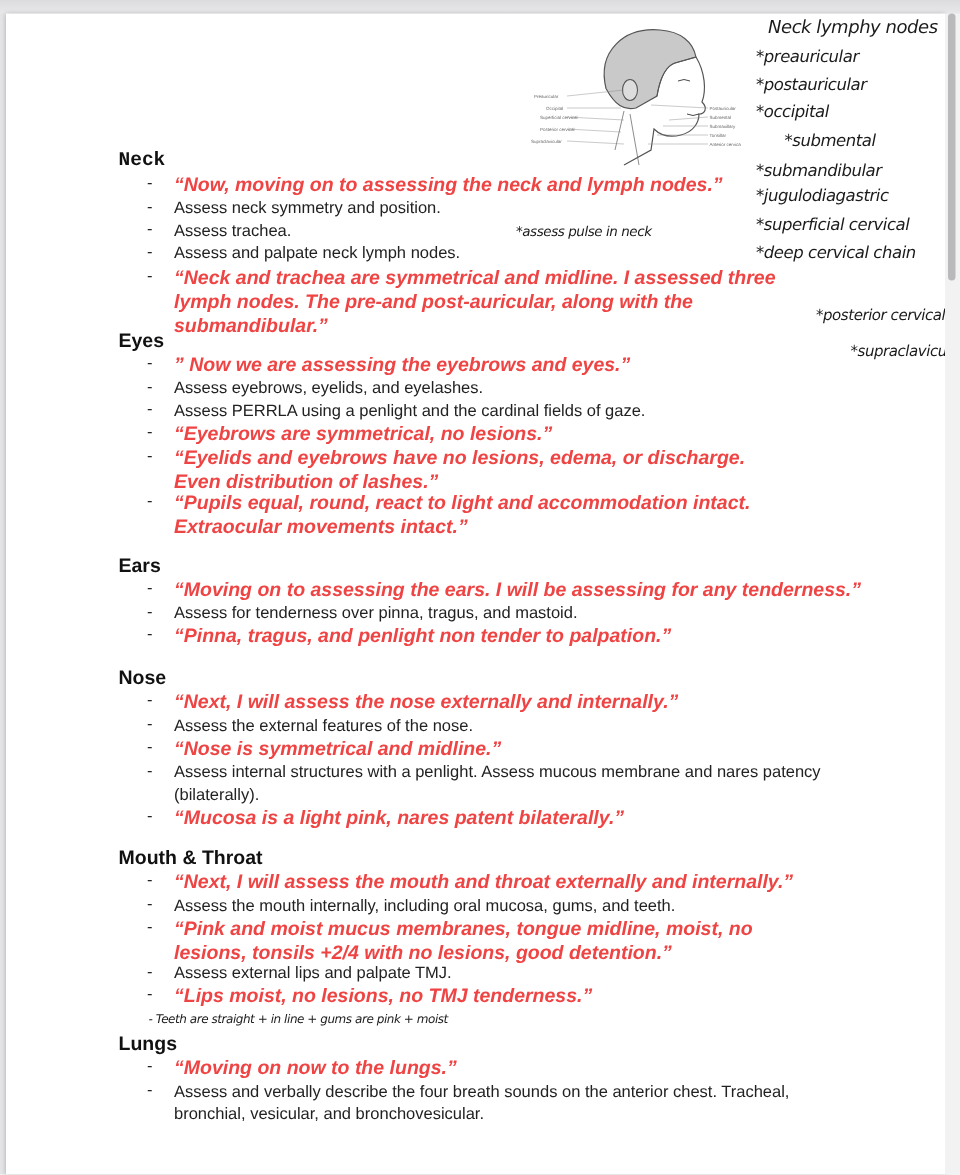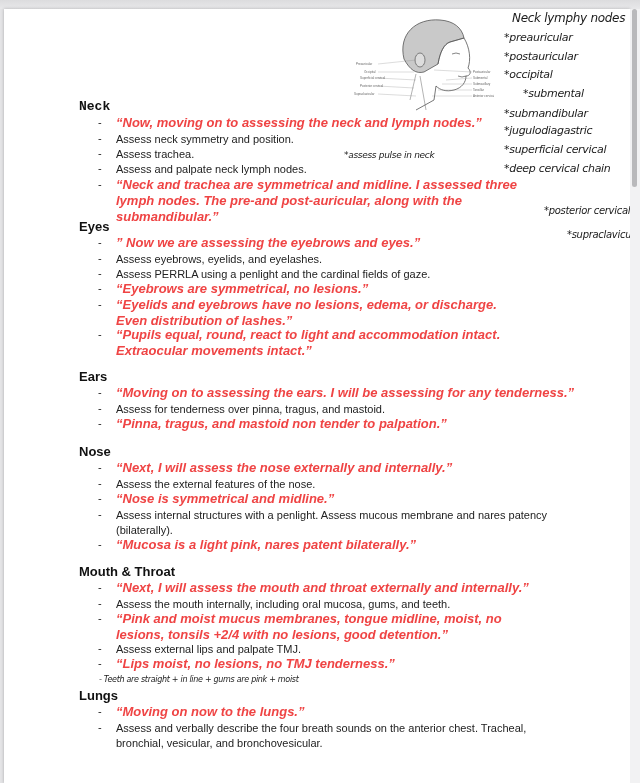--- a/index.html
+++ b/index.html
@@ -161,21 +161,21 @@
     <div class="item" style="top:16px;">
         <span class="dash" style="top:1px">-</span>
         <div class="txt q" style="width:480px">“Moving on to assessing the ears. I will be assessing for any tenderness.”</div>
       </div>
     <div class="item" style="top:33px;">
         <span class="dash">-</span>
         <div class="txt">Assess for tenderness over pinna, tragus, and mastoid.</div>
       </div>
     <div class="item" style="top:47px;">
         <span class="dash" style="top:1px">-</span>
-        <div class="txt q">“Pinna, tragus, and mastoid non tender to palpation.”</div>
+        <div class="txt q">“Pinna, tragus, and penlight non tender to palpation.”</div>
       </div>
   </div>
 
   <div class="section" style="top:435px;">
     <div class="sec-title" style="top:0px;">Nose</div>
     <div class="item" style="top:16px;">
         <span class="dash" style="top:1px">-</span>
         <div class="txt q">“Next, I will assess the nose externally and internally.”</div>
       </div>
     <div class="item" style="top:33px;">

